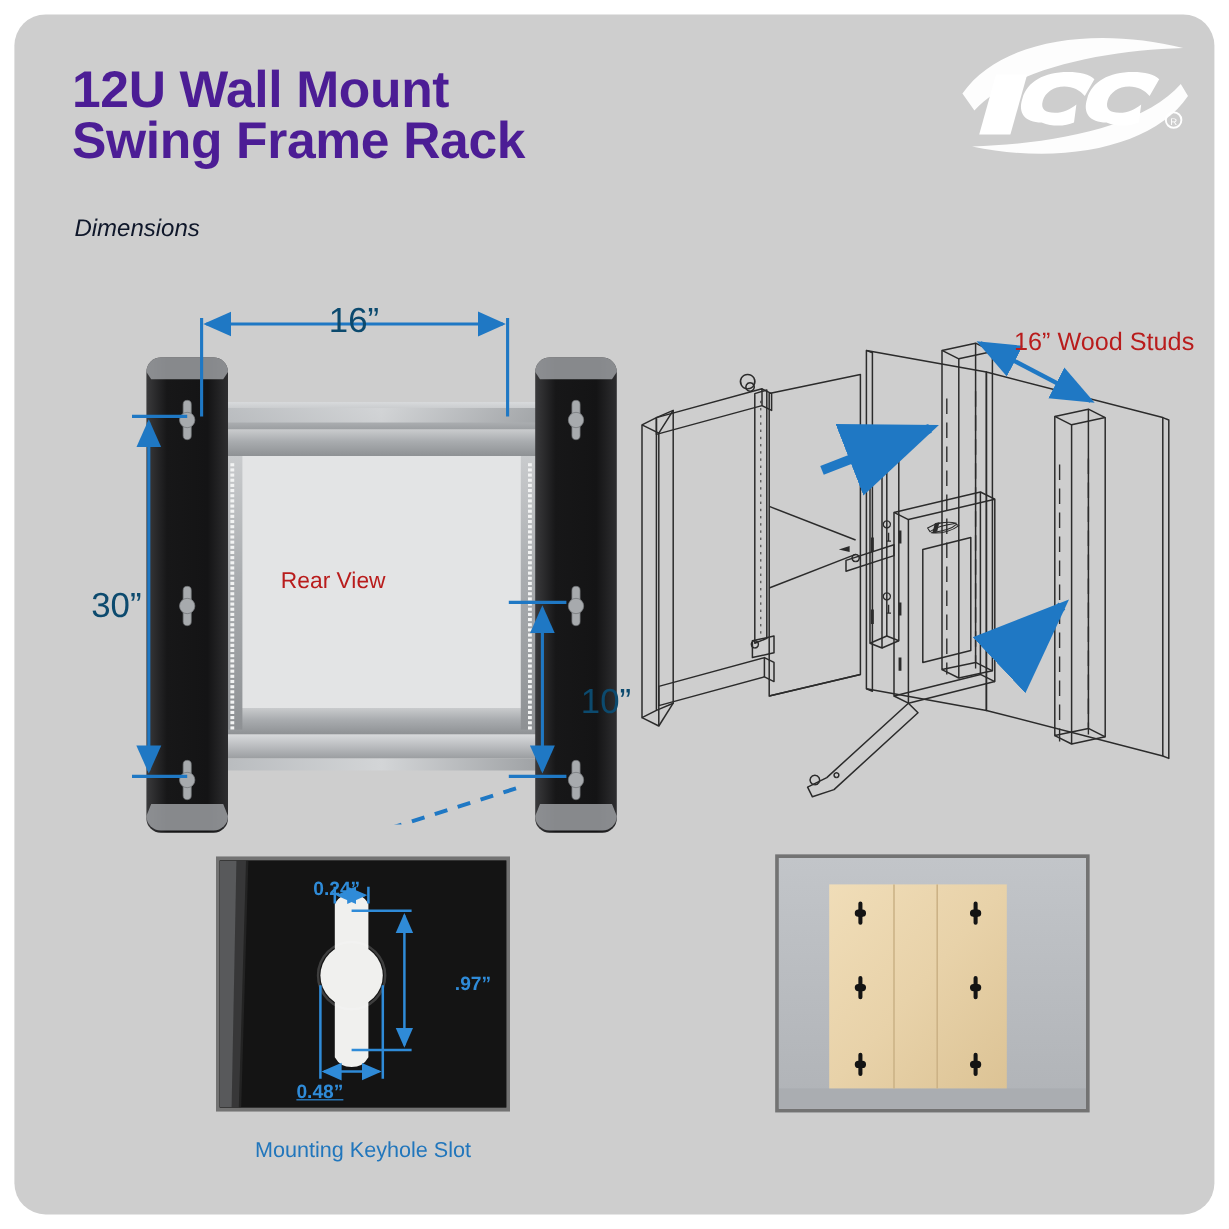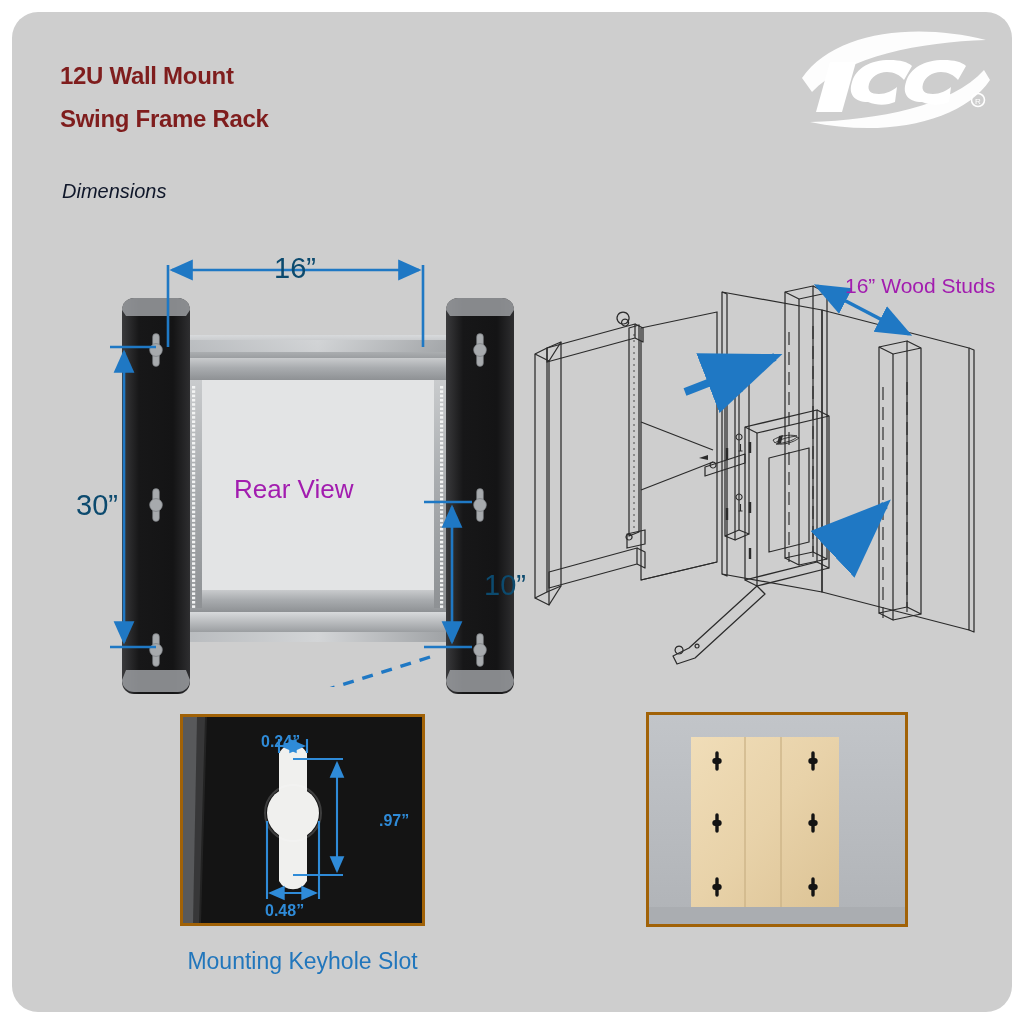--- a/index.html
+++ b/index.html
@@ -13,45 +13,45 @@
   #page {
     position:absolute; left:12px; top:12px;
     width:1000px; height:1000px;
     background:#cecece;
     border-radius:26px;
     overflow:hidden;
   }
   
   .title {
     position:absolute; left:48px; top:42px;
-    color:#7f1d1d; font-weight:bold; font-size:24px;
+    color:#4c1d95; font-weight:bold; font-size:43px;
     line-height:43px; letter-spacing:-0.3px;
     white-space:pre-line;
   }
   .subtitle {
     position:absolute; left:50px; top:168px;
     color:#0f172a; font-style:italic; font-size:20px;
   }
   
   #logo { position:absolute; right:18px; top:14px; width:200px; height:108px; }
   
-  .bluetxt { position:absolute; color:#a21caf; font-size:22px; white-space:nowrap; }
+  .bluetxt { position:absolute; color:#b91c1c; font-size:22px; white-space:nowrap; }
   .dimtxt  { position:absolute; color:#0c4a6e; font-size:29px; white-space:nowrap;margin-top:12px; }
   .caption {
-    position:absolute; color:#2176bc; font-size:23px;
+    position:absolute; color:#2176bc; font-size:18px;
     white-space:nowrap; text-align:center;
   }
   .det-num {
     position:absolute; color:#2f8bd8; font-size:16px;
     font-weight:bold; white-space:nowrap;
   }
   #rack-svg, #iso-svg, #keyhole-svg, #template-svg, #dims-svg { display:block; }
   
   .detbox {
-    position:absolute; border:3px solid #a16207; overflow:hidden;
+    position:absolute; border:3px solid #737373; overflow:hidden;
   }
   #keybox  { left:168px; top:702px; width:245px; height:212px; background:#111; }
   #tplbox  { left:634px; top:700px; width:262px; height:215px; background:#b9bcc0; }
 </style>
 </head>
 <body>
 
 <div id="page">
 
   <div class="title">12U Wall Mount
@@ -250,21 +250,21 @@
           <circle cx="372" cy="410" r="6.4"></circle>
         </g>
     </g>
 
     <path d="M14,70 a12,12 0 0 1 12,-12 h44 a12,12 0 0 1 12,12 l-4,6 h-60 z" fill="#9b9ea1" opacity="0.85"></path>
     <path d="M338,70 a12,12 0 0 1 12,-12 h44 a12,12 0 0 1 12,12 l-4,6 h-60 z" fill="#9b9ea1" opacity="0.85"></path>
     <path d="M18,430 h60 l4,10 a12,12 0 0 1 -12,12 h-44 a12,12 0 0 1 -12,-12 z" fill="#9b9ea1" opacity="0.85"></path>
     <path d="M342,430 h60 l4,10 a12,12 0 0 1 -12,12 h-44 a12,12 0 0 1 -12,-12 z" fill="#9b9ea1" opacity="0.85"></path>
   </svg>
 
-  <div class="bluetxt" style="left:222px; top:462px; font-size:26px;">Rear View</div>
+  <div class="bluetxt" style="left:222px; top:462px; font-size:19px;">Rear View</div>
 
   <svg id="dims-svg" style="position:absolute;left:40px;top:225px;" width="480" height="450" viewBox="0 0 480 450">
     <defs>
       <marker id="ar" markerWidth="9" markerHeight="9" refX="8" refY="4.5" orient="auto">
         <path d="M0,0.5 L9,4.5 L0,8.5 Z" fill="#1f78c4"></path>
       </marker>
       <marker id="arS" markerWidth="9" markerHeight="9" refX="1" refY="4.5" orient="auto">
         <path d="M9,0.5 L0,4.5 L9,8.5 Z" fill="#1f78c4"></path>
       </marker>
     </defs>
@@ -450,21 +450,21 @@
         <line x1="110" y1="158" x2="160" y2="158"></line>
         <line x1="154" y1="46" x2="154" y2="154" marker-start="url(#karS)" marker-end="url(#kar)"></line>
 
         <line x1="84" y1="104" x2="84" y2="182"></line>
         <line x1="136" y1="104" x2="136" y2="182"></line>
         <line x1="87" y1="176" x2="133" y2="176" marker-start="url(#karS)" marker-end="url(#kar)"></line>
       </g>
     </svg>
     <div class="det-num" style="left:78px; top:16px;">0.24”</div>
     <div class="det-num" style="left:168px; top:95px;margin-left:28px;">.97”</div>
-    <div class="det-num" style="left:82px; top:185px;">0.48”</div>
+    <div class="det-num" style="left:64px; top:185px;text-decoration:underline;">0.48”</div>
   </div>
 
   <div class="caption" style="left:168px; top:936px; width:245px;">Mounting Keyhole Slot</div>
 
   <div class="detbox" id="tplbox">
     <svg width="100%" height="100%" viewBox="0 0 256 209">
       <defs>
         <linearGradient id="bg2" x1="0" y1="0" x2="0" y2="1">
           <stop offset="0" stop-color="#c2c5c9"></stop>
             <stop offset="1" stop-color="#b0b3b7"></stop>

